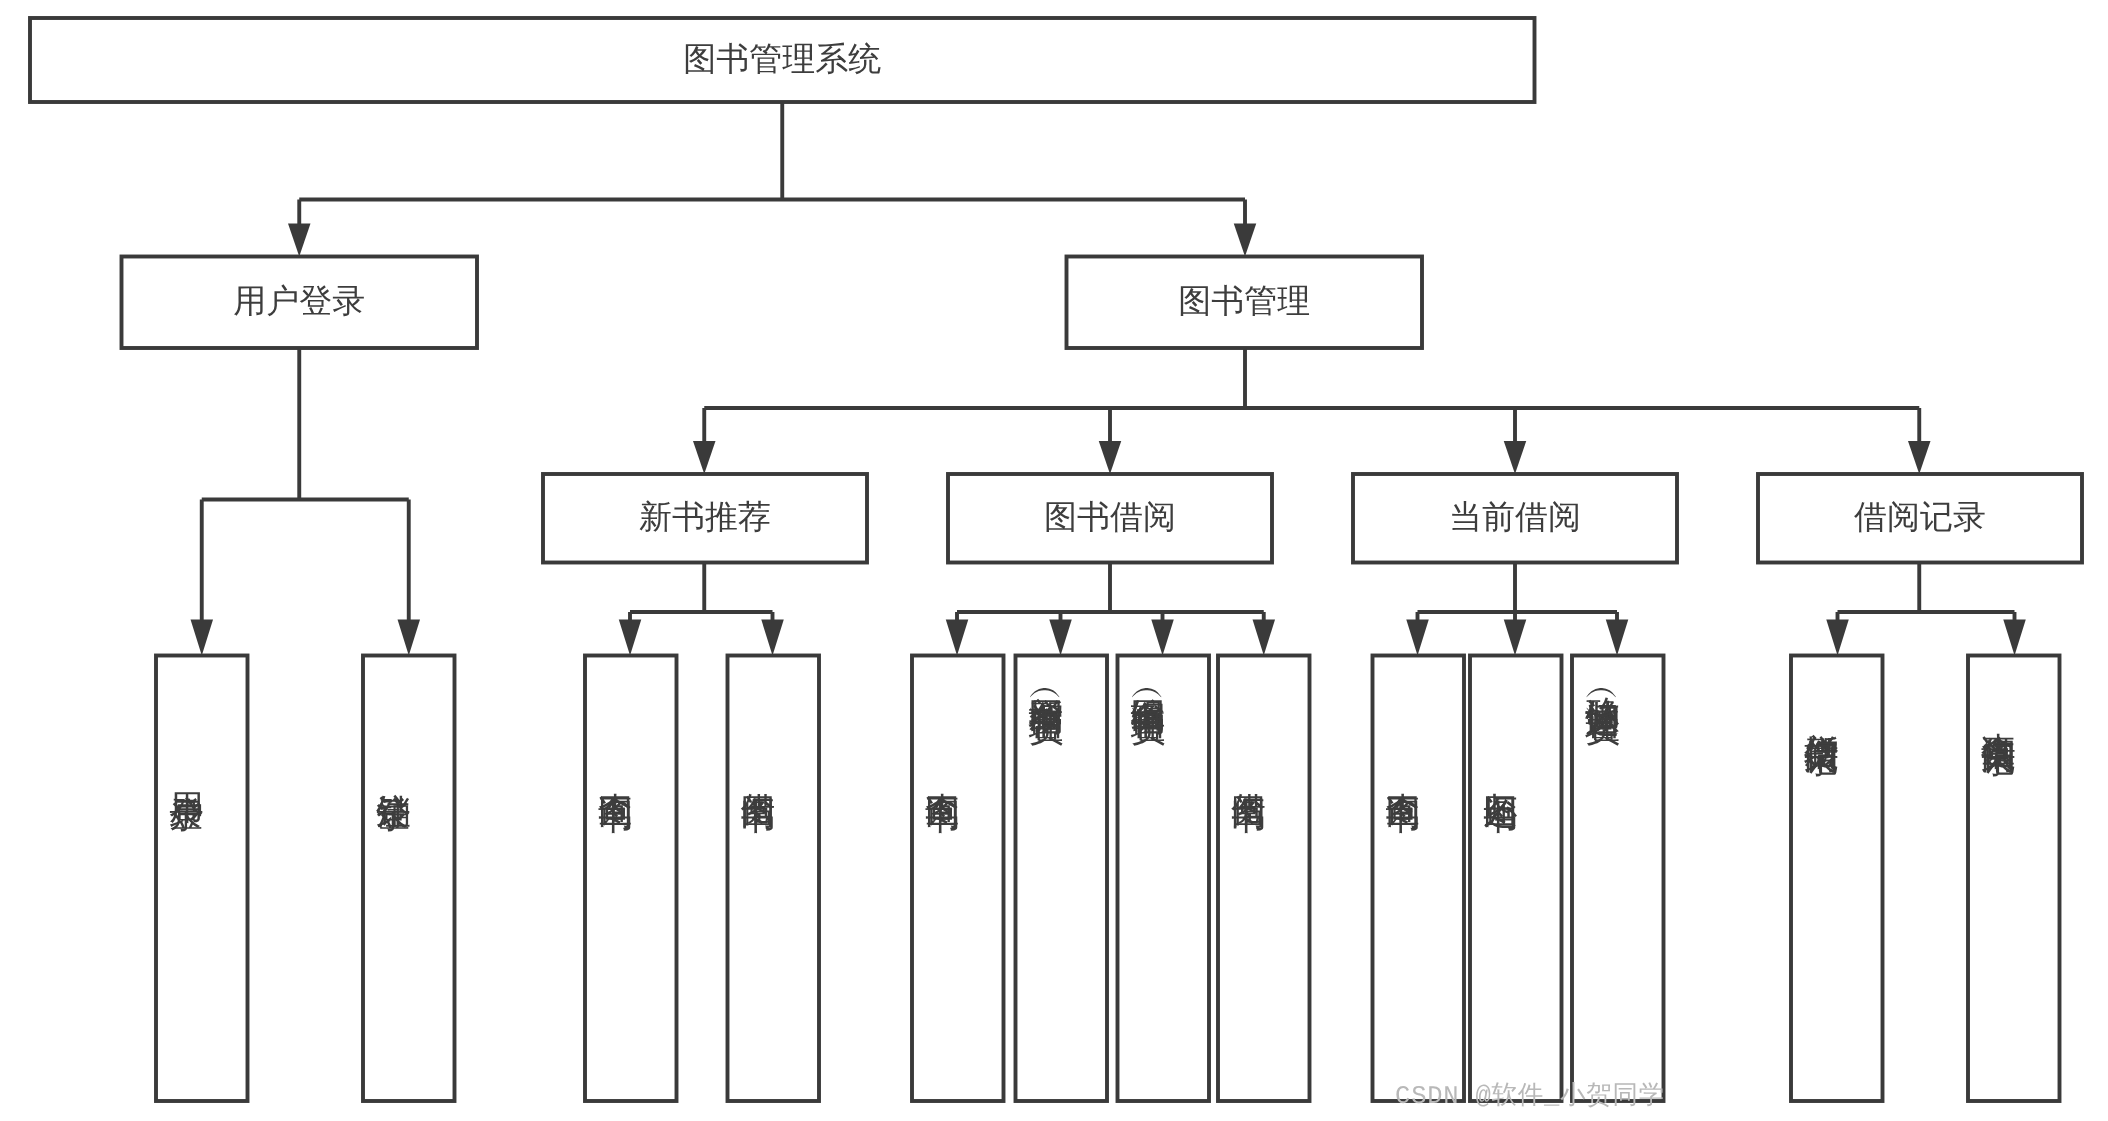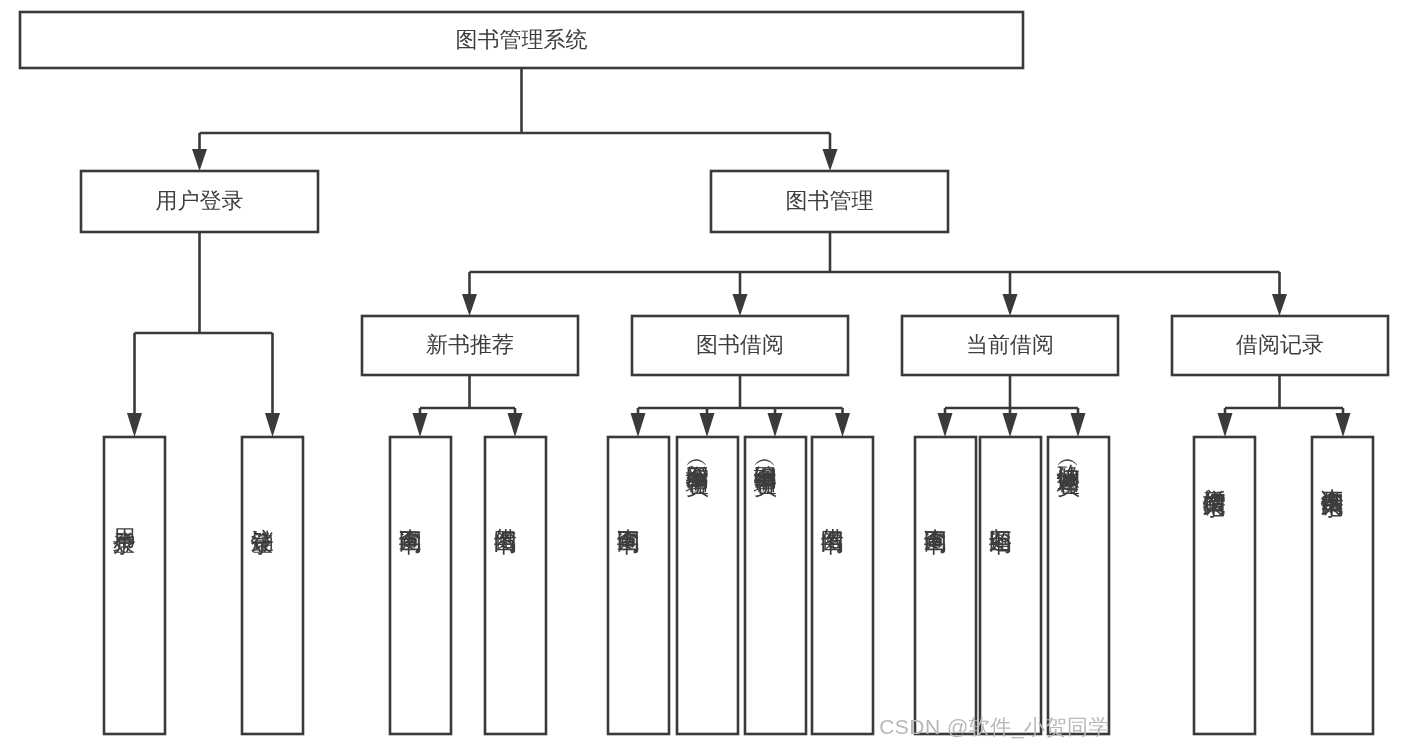--- a/index.html
+++ b/index.html
@@ -60,22 +60,22 @@
     color: #3d3d3d;
     letter-spacing: 1.5px;
     white-space: nowrap;
     pointer-events: none;
     text-align: left;
   }
   .watermark {
     position: absolute;
     right: 14px;
     bottom: 6px;
-    font-family: Liberation Sans, sans-serif;
-    font-size: 21px;
+    font-family: Liberation Mono, monospace;
+    font-size: 17px;
     color: #b8b8b8;
     white-space: nowrap;
     letter-spacing: 0.5px;
   }
 </style>
 </head>
 <body>
 
 <div id="diagram-root">
 

